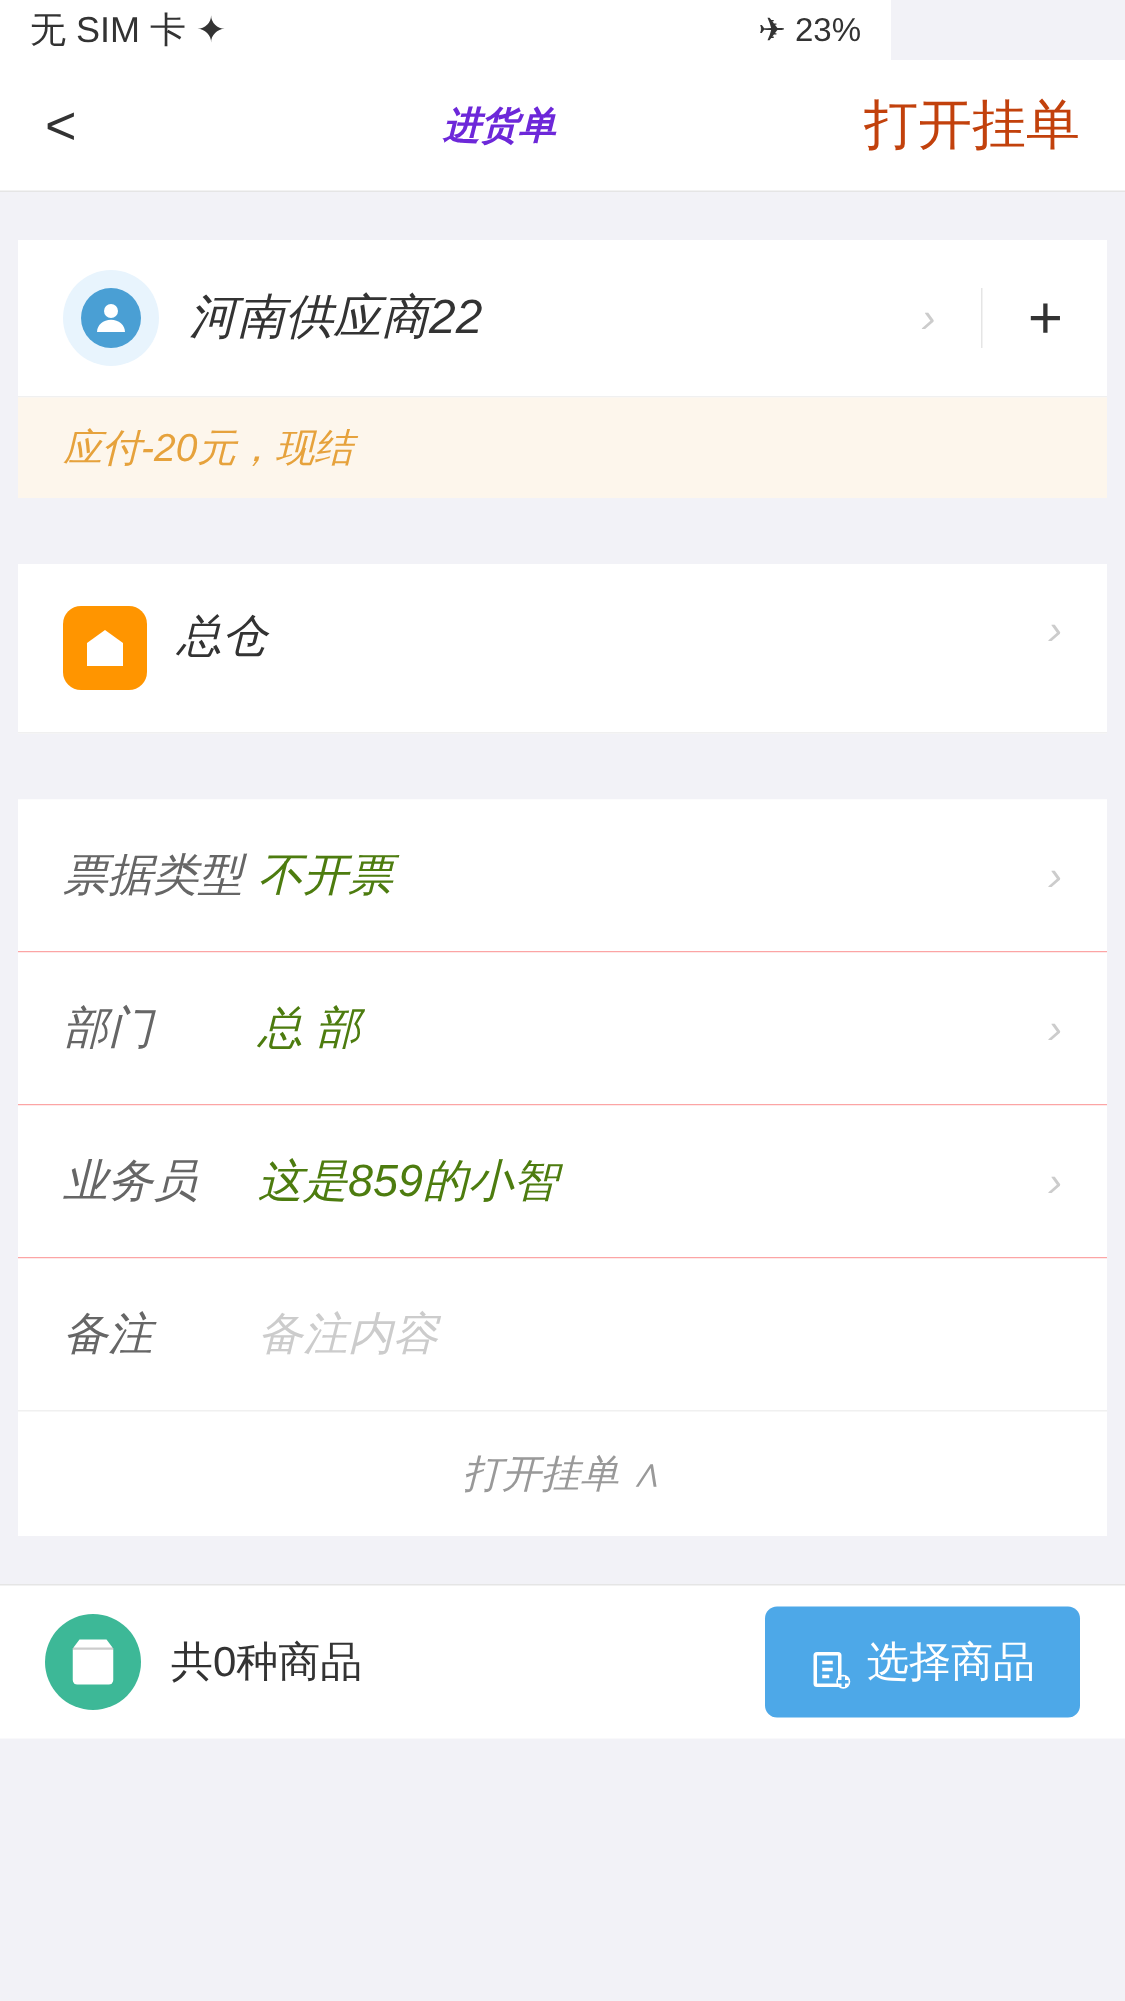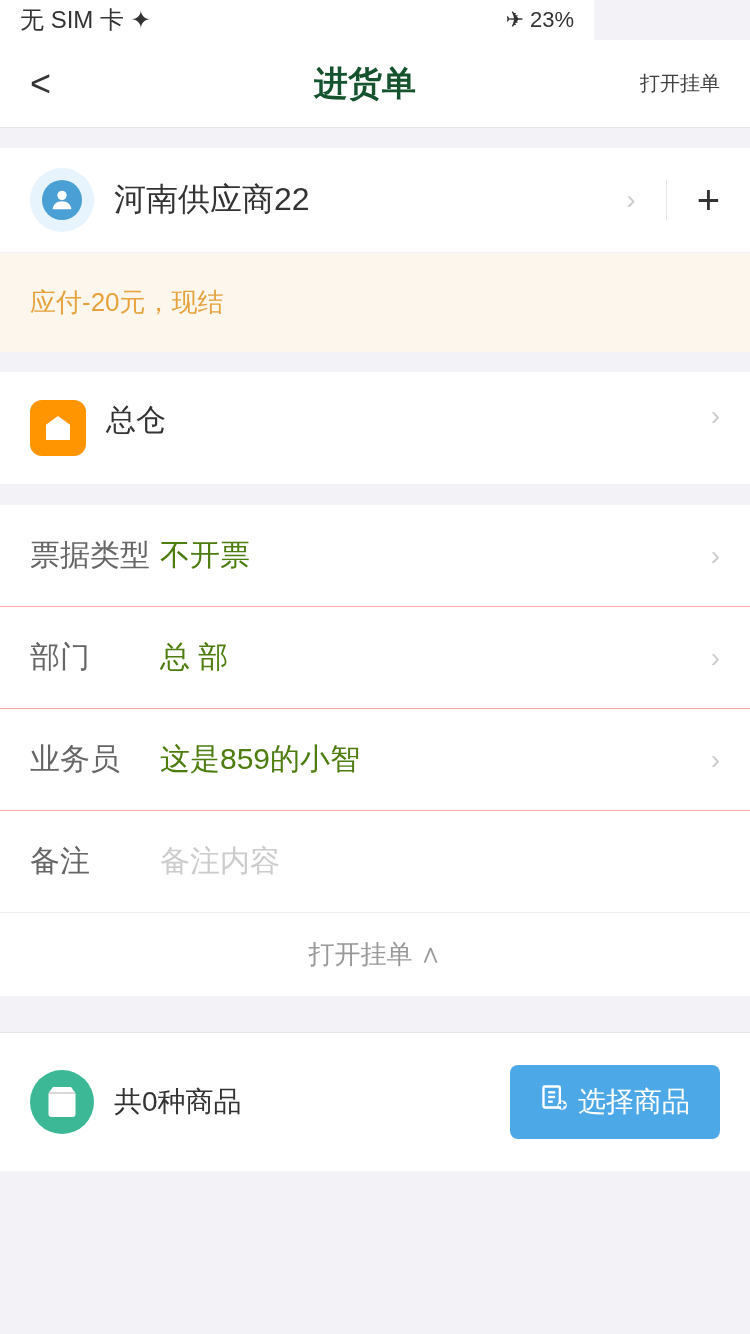--- a/index.html
+++ b/index.html
@@ -40,40 +40,42 @@
       padding: 0 30px;
       border-bottom: 1px solid #e5e5e5;
     }
     .nav-back {
       font-size: 36px;
       color: #333;
       cursor: pointer;
       width: 60px;
     }
     .nav-title {
-      font-size: 34px;
+      font-size: 25px;
       font-weight: 600;
-      color: #14532d;
+      color: #6d28d9;
+      font-style: italic;
     }
     .nav-action {
-      font-size: 20px;
-      color: #404040;
+      font-size: 36px;
+      color: #c2410c;
       cursor: pointer;
     }
 
     
     .section-divider {
       height: 20px;
       background: #f2f2f7;
     }
 
     
     .card {
       background: #fff;
-      margin: 0;
+      margin: 12px;
+      font-style: italic;
     }
 
     
     .supplier-row {
       display: flex;
       align-items: center;
       padding: 20px 30px;
       background: #fff;
       border-bottom: 1px solid #f0f0f0;
     }
@@ -121,21 +123,21 @@
     }
     .vertical-divider {
       width: 1px;
       height: 40px;
       background: #e5e5e5;
     }
 
     
     .notice-bar {
       background: #fdf6ec;
-      padding: 32px 30px;
+      padding: 16px 30px;
       font-size: 26px;
       color: #e6a23c;
     }
 
     
     .form-row {
       display: flex;
       align-items: center;
       padding: 30px 30px;
       background: #fff;
@@ -179,24 +181,23 @@
       cursor: pointer;
       color: #999;
       font-size: 26px;
     }
 
     
     .bottom-bar {
       background: #fff;
       display: flex;
       align-items: center;
-      padding: 32px 30px;
+      padding: 14px 30px;
       border-top: 1px solid #e5e5e5;
       gap: 20px;
-      margin-top: 16px;
     }
     .cart-icon-wrap {
       width: 64px;
       height: 64px;
       background: #3db897;
       border-radius: 50%;
       display: flex;
       align-items: center;
       justify-content: center;
       flex-shrink: 0;
@@ -208,21 +209,21 @@
     }
     .select-btn {
       background: #4da8e8;
       color: #fff;
       border: none;
       border-radius: 8px;
       padding: 18px 30px;
       font-size: 28px;
       cursor: pointer;
       display: flex;
-      align-items: flex-start;
+      align-items: flex-end;
       gap: 10px;
       white-space: nowrap;
     }
 
     
     .warehouse-row {
       display: flex;
       align-items: flex-start;
       padding: 28px 30px;
       background: #fff;

